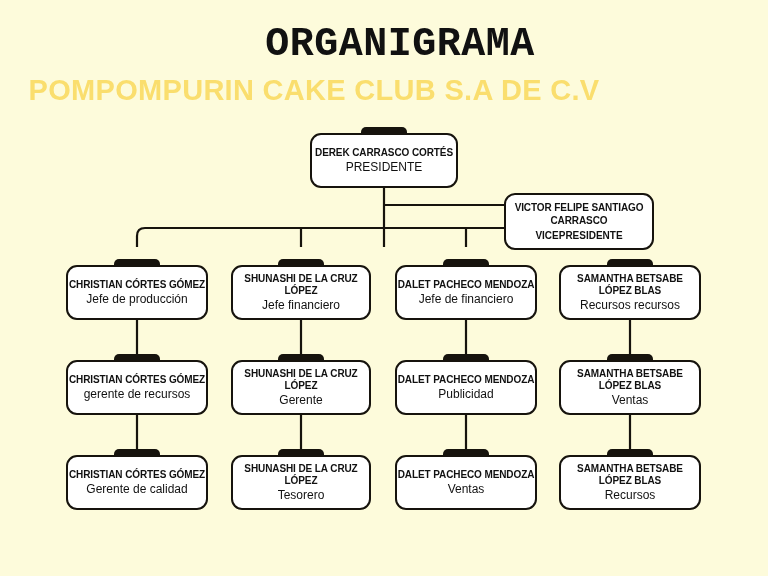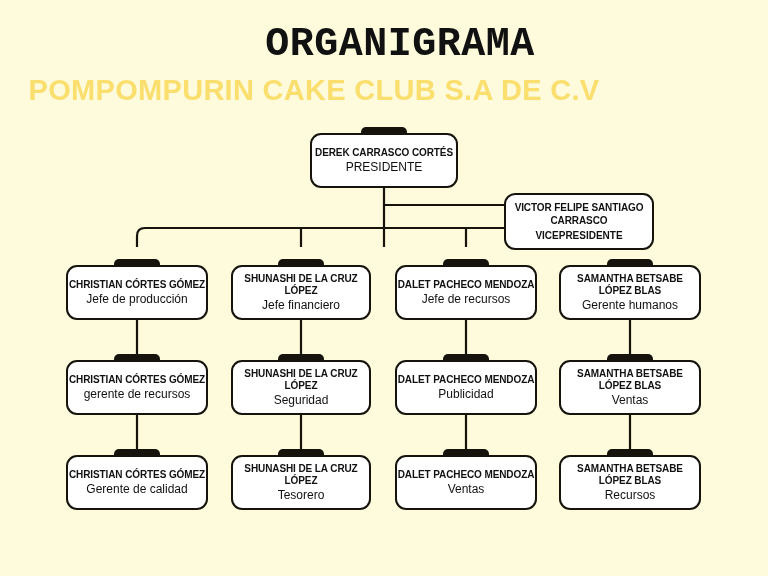--- a/index.html
+++ b/index.html
@@ -192,37 +192,37 @@
       <div class="name">SHUNASHI DE LA CRUZ</div>
       <div class="name">LÓPEZ</div>
       <div class="role">Jefe financiero</div>
     </div>
   </div>
   <div class="node" style="left:231px; top:360px; width:140px; height:55px;">
     <div class="tab"></div>
     <div class="card">
       <div class="name">SHUNASHI DE LA CRUZ</div>
       <div class="name">LÓPEZ</div>
-      <div class="role">Seguridad</div>
+      <div class="role">Gerente</div>
     </div>
   </div>
   <div class="node" style="left:231px; top:455px; width:140px; height:55px;">
     <div class="tab"></div>
     <div class="card">
       <div class="name">SHUNASHI DE LA CRUZ</div>
       <div class="name">LÓPEZ</div>
       <div class="role">Tesorero</div>
     </div>
   </div>
 
   <div class="node" style="left:395px; top:265px; width:142px; height:55px;">
     <div class="tab"></div>
     <div class="card">
       <div class="name">DALET PACHECO MENDOZA</div>
-      <div class="role">Jefe de recursos</div>
+      <div class="role">Jefe de financiero</div>
     </div>
   </div>
   <div class="node" style="left:395px; top:360px; width:142px; height:55px;">
     <div class="tab"></div>
     <div class="card">
       <div class="name">DALET PACHECO MENDOZA</div>
       <div class="role">Publicidad</div>
     </div>
   </div>
   <div class="node" style="left:395px; top:455px; width:142px; height:55px;">
@@ -231,21 +231,21 @@
       <div class="name">DALET PACHECO MENDOZA</div>
       <div class="role">Ventas</div>
     </div>
   </div>
 
   <div class="node" style="left:559px; top:265px; width:142px; height:55px;">
     <div class="tab"></div>
     <div class="card">
       <div class="name">SAMANTHA BETSABE</div>
       <div class="name">LÓPEZ BLAS</div>
-      <div class="role">Gerente humanos</div>
+      <div class="role">Recursos recursos</div>
     </div>
   </div>
   <div class="node" style="left:559px; top:360px; width:142px; height:55px;">
     <div class="tab"></div>
     <div class="card">
       <div class="name">SAMANTHA BETSABE</div>
       <div class="name">LÓPEZ BLAS</div>
       <div class="role">Ventas</div>
     </div>
   </div>

